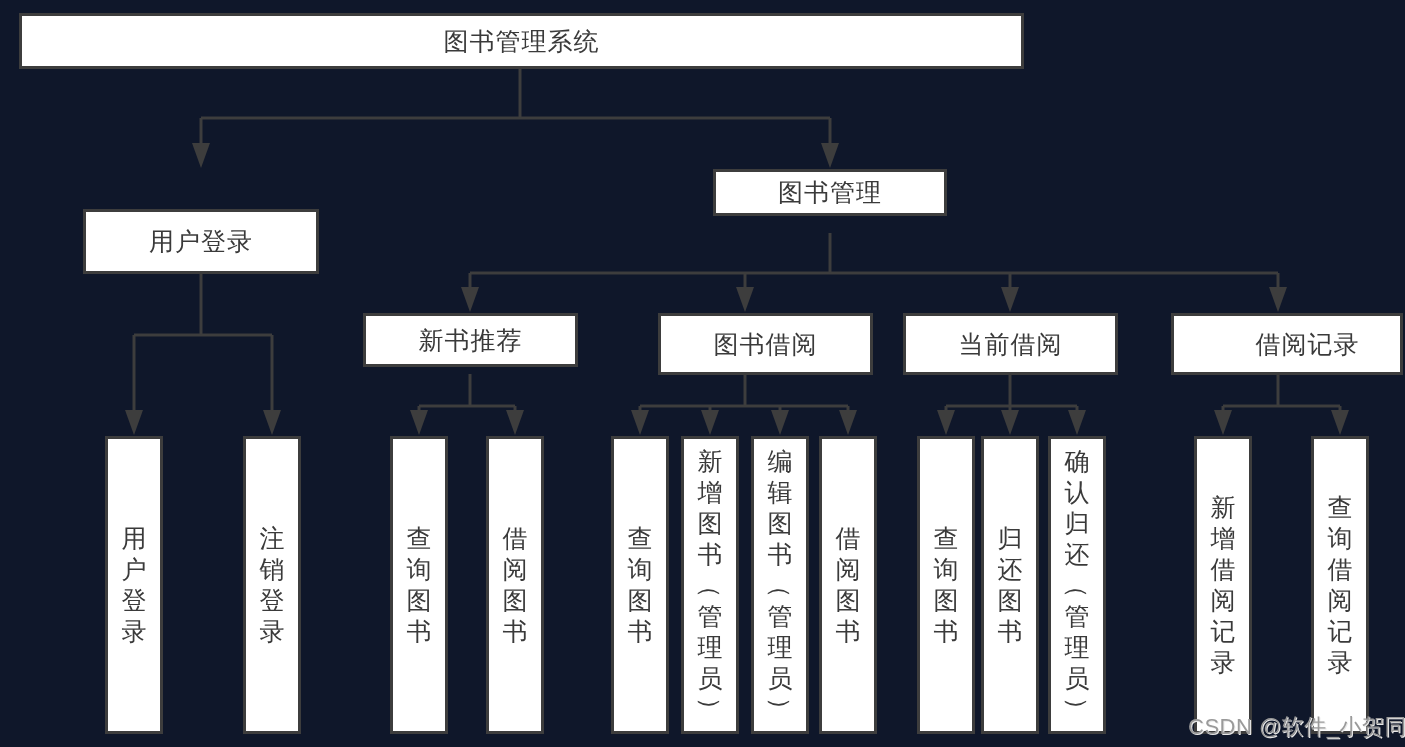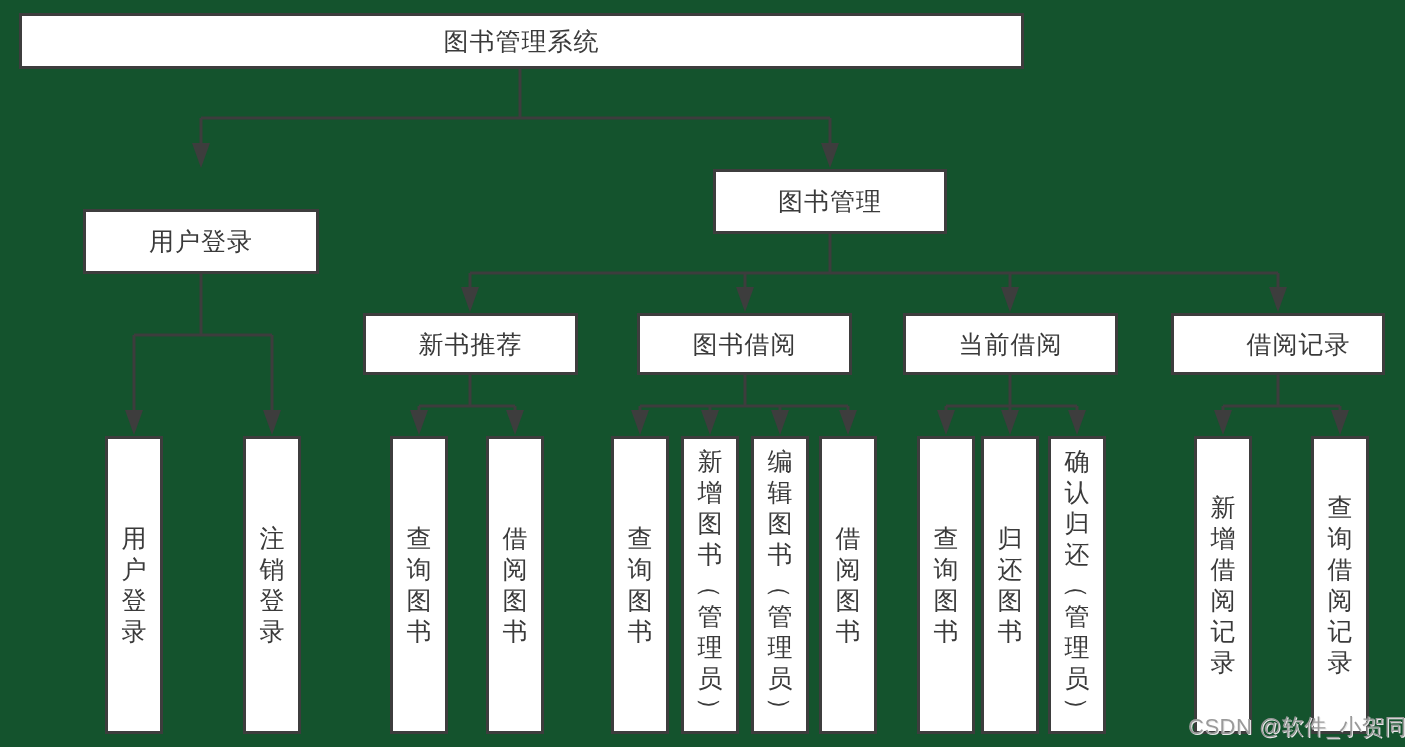--- a/index.html
+++ b/index.html
@@ -1,20 +1,20 @@
 <!DOCTYPE html>
 <html><head>
 <meta charset="utf-8">
 <style>
   html, body { margin: 0; padding: 0; background: #fff; }
   .canvas {
     position: relative;
     width: 1405px;
     height: 747px;
-    background: #14532d;
+    background: #0f172a;
     font-family: "Liberation Sans", "DejaVu Sans", sans-serif;
     overflow: hidden;
   }
   .connectors {
     position: absolute;
     left: 0; top: 0;
     width: 1405px; height: 747px;
     z-index: 1;
   }
   .box {
@@ -106,34 +106,34 @@
     </g>
   </svg>
 
   <div class="box" style="left:19px; top:13px; width:1005px; height:56px;">
     <span class="lbl">图书管理系统</span>
   </div>
 
   <div class="box" style="left:83px; top:169px; width:236px; height:65px;margin-top:40px;">
     <span class="lbl">用户登录</span>
   </div>
-  <div class="box" style="left:713px; top:169px; width:234px; height:65px;">
+  <div class="box" style="left:713px; top:169px; width:234px; height:47px;">
     <span class="lbl">图书管理</span>
   </div>
 
-  <div class="box" style="left:363px; top:313px; width:215px; height:62px;">
+  <div class="box" style="left:363px; top:313px; width:215px; height:54px;">
     <span class="lbl">新书推荐</span>
   </div>
-  <div class="box" style="left:637px; top:313px; width:215px; height:62px;">
+  <div class="box" style="left:658px; top:313px; width:215px; height:62px;">
     <span class="lbl">图书借阅</span>
   </div>
   <div class="box" style="left:903px; top:313px; width:215px; height:62px;text-align:center;">
     <span class="lbl">当前借阅</span>
   </div>
-  <div class="box" style="left:1171px; top:313px; width:214px; height:62px;padding-left:41px;">
+  <div class="box" style="left:1171px; top:313px; width:232px; height:62px;padding-left:41px;">
     <span class="lbl">借阅记录</span>
   </div>
 
   <div class="box leaf" style="left:105px;">
     <div class="vtext">
         <span>用</span>
         <span>户</span>
         <span>登</span>
         <span>录</span>
       </div>

